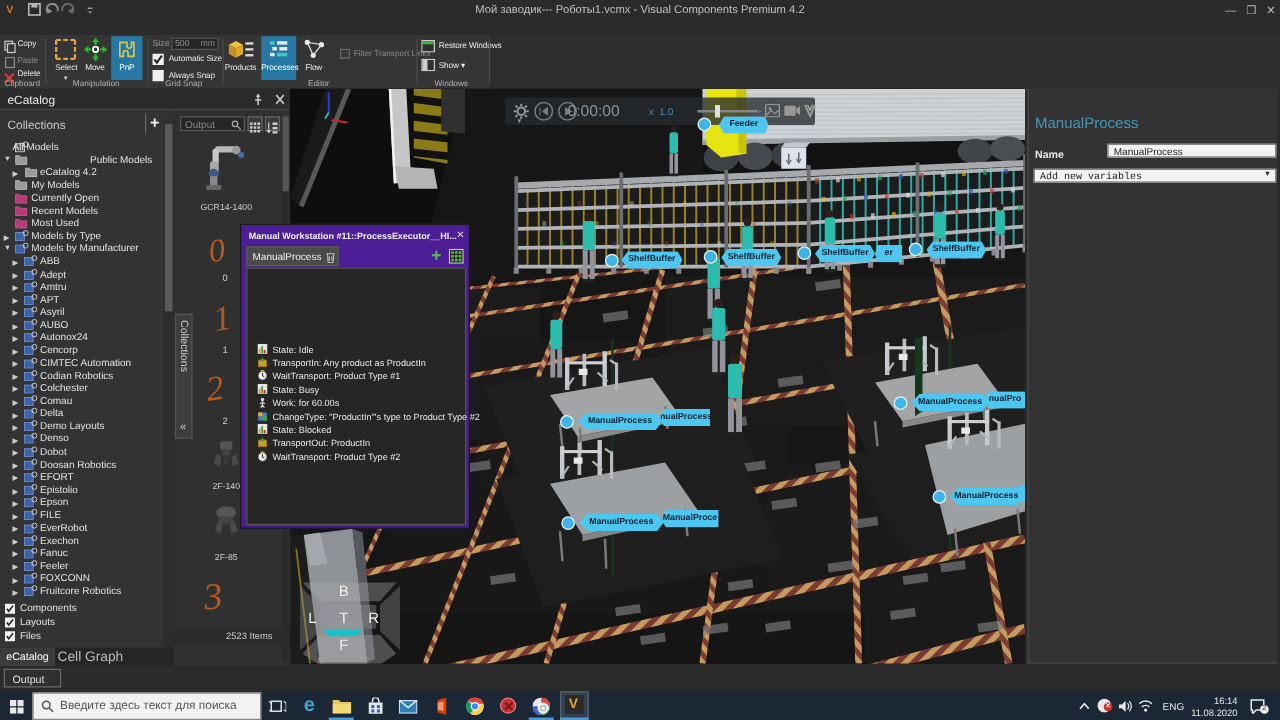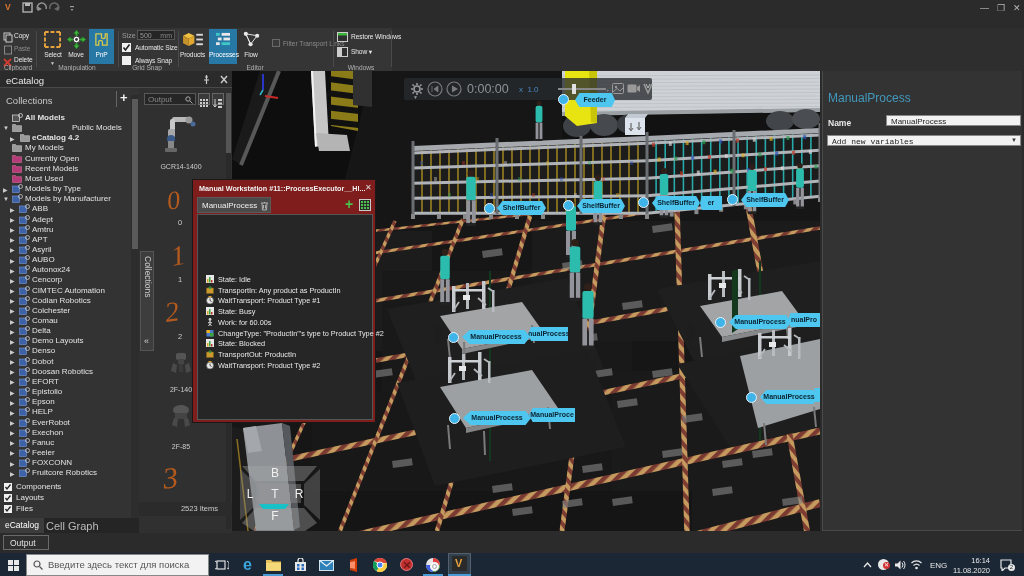--- a/index.html
+++ b/index.html
@@ -38,20 +38,21 @@
   font-size:7px; text-align:center; font-weight:bold;
   clip-path:polygon(11% 0, 92% 0, 100% 50%, 92% 100%, 11% 100%, 0 50%); }
 .dotcircle { position:absolute; width:11px; height:11px; border-radius:50%;
   background:#3fb4e8; border:1.5px solid #e8f4fa; }
 </style>
 </head>
 <body>
 <div id="app">
 
 <div id="titlebar">
+  <div id="titletext">Мой заводик--- Роботы1.vcmx - Visual Components Premium 4.2</div>
   <div class="abs" style="left:5px;top:2px;width:9px;height:10px;color:#d8772e;font-size:8.5px;font-weight:bold;">V</div>
   <svg class="abs" style="left:22px;top:2px;" width="54" height="11" viewBox="0 0 54 11">
     <rect x="1" y="1" width="9" height="9" fill="none" stroke="#b8b8b8" stroke-width="1.3"></rect>
     <rect x="3" y="1" width="5" height="3" fill="#b8b8b8"></rect>
     <path d="M16 8 A4.5 4.5 0 1 1 24 7" fill="none" stroke="#909090" stroke-width="1.5"></path>
     <path d="M15 4 L16 9 L20 7 Z" fill="#909090"></path>
     <path d="M36 8 A4.5 4.5 0 1 0 28 7" fill="none" stroke="#6a6a6a" stroke-width="1.5"></path>
     <path d="M37 4 L36 9 L32 7 Z" fill="#6a6a6a"></path>
     <rect x="48" y="4" width="4" height="1.2" fill="#999"></rect>
     <path d="M48.5 7 L51.5 7 L50 9 Z" fill="#999"></path>
@@ -168,31 +169,31 @@
   <div class="abs" style="left:116px;top:20px;width:1px;height:16px;background:#666;"></div>
   <div class="abs" style="left:120px;top:19px;font-size:13px;color:#f0f0f0;font-weight:bold;">+</div>
 
   <div class="abs" style="left:131px;top:24px;width:8px;height:438px;background:#2d2d2d;"></div>
   <div class="abs" style="left:132px;top:28px;width:6px;height:150px;background:#5a5a5a;"></div>
   <div id="tree">
         <svg class="abs" style="left:12px;top:42px" width="11" height="9" viewBox="0 0 11 9">
           <rect x="0.5" y="2" width="7" height="6.5" fill="#555" stroke="#ddd" stroke-width="0.7"></rect>
           <circle cx="8.5" cy="2.5" r="2" fill="none" stroke="#ddd" stroke-width="0.8"></circle>
         </svg>
-        <div class="treerow" style="left:25px;top:42px;font-weight:bold;">All Models</div>
+        <div class="treerow" style="left:10px;top:42px;font-weight:normal;">All Models</div>
         <div class="arrow" style="left:3px;top:53.65px;">▼</div>
         <svg class="abs" style="left:12px;top:52.15px" width="10" height="9" viewBox="0 0 10 9">
           <path d="M0.5 1.5 h3 l1 1.2 h5 v5.8 h-9 Z" fill="#9a9a9a" stroke="#c8c8c8" stroke-width="0.6"></path>
         </svg>
         <div class="treerow" style="left:25px;top:52.15px;margin-left:47px;">Public Models</div>
         <div class="arrow" style="left:10px;top:63.8px;">▶</div>
         <svg class="abs" style="left:20px;top:62.3px" width="10" height="9" viewBox="0 0 10 9">
           <path d="M0.5 1.5 h3 l1 1.2 h5 v5.8 h-9 Z" fill="#9a9a9a" stroke="#c8c8c8" stroke-width="0.6"></path>
         </svg>
-        <div class="treerow" style="left:32px;top:62.3px;font-weight:bold;">eCatalog 4.2</div>
+        <div class="treerow" style="left:32px;top:62.3px;">eCatalog 4.2</div>
         <svg class="abs" style="left:12px;top:72.45px" width="10" height="9" viewBox="0 0 10 9">
           <path d="M0.5 1.5 h3 l1 1.2 h5 v5.8 h-9 Z" fill="#9a9a9a" stroke="#c8c8c8" stroke-width="0.6"></path>
         </svg>
         <div class="treerow" style="left:25px;top:72.45px;">My Models</div>
         <svg class="abs" style="left:12px;top:82.6px" width="10" height="9" viewBox="0 0 10 9">
           <path d="M0.5 1.5 h3 l1 1.2 h5 v5.8 h-9 Z" fill="#b53a78" stroke="#d06a9a" stroke-width="0.6"></path>
         </svg>
         <div class="treerow" style="left:25px;top:82.6px;">Currently Open</div>
         <svg class="abs" style="left:12px;top:92.75px" width="10" height="9" viewBox="0 0 10 9">
           <path d="M0.5 1.5 h3 l1 1.2 h5 v5.8 h-9 Z" fill="#b53a78" stroke="#d06a9a" stroke-width="0.6"></path>
@@ -332,21 +333,21 @@
         <svg class="abs" style="left:19px;top:326.2px" width="11" height="9" viewBox="0 0 11 9">
           <rect x="0.5" y="2" width="7" height="6.5" fill="#3e62a8" stroke="#7a9ad8" stroke-width="0.6"></rect>
           <circle cx="8.5" cy="2.5" r="2" fill="none" stroke="#ccc" stroke-width="0.8"></circle>
         </svg>
         <div class="treerow" style="left:32px;top:326.2px;">Epson</div>
         <div class="arrow" style="left:10px;top:337.85px;">▶</div>
         <svg class="abs" style="left:19px;top:336.35px" width="11" height="9" viewBox="0 0 11 9">
           <rect x="0.5" y="2" width="7" height="6.5" fill="#3e62a8" stroke="#7a9ad8" stroke-width="0.6"></rect>
           <circle cx="8.5" cy="2.5" r="2" fill="none" stroke="#ccc" stroke-width="0.8"></circle>
         </svg>
-        <div class="treerow" style="left:32px;top:336.35px;">HELP</div>
+        <div class="treerow" style="left:32px;top:336.35px;">FILE</div>
         <div class="arrow" style="left:10px;top:348px;">▶</div>
         <svg class="abs" style="left:19px;top:346.5px" width="11" height="9" viewBox="0 0 11 9">
           <rect x="0.5" y="2" width="7" height="6.5" fill="#3e62a8" stroke="#7a9ad8" stroke-width="0.6"></rect>
           <circle cx="8.5" cy="2.5" r="2" fill="none" stroke="#ccc" stroke-width="0.8"></circle>
         </svg>
         <div class="treerow" style="left:32px;top:346.5px;">EverRobot</div>
         <div class="arrow" style="left:10px;top:358.15000000000003px;">▶</div>
         <svg class="abs" style="left:19px;top:356.65000000000003px" width="11" height="9" viewBox="0 0 11 9">
           <rect x="0.5" y="2" width="7" height="6.5" fill="#3e62a8" stroke="#7a9ad8" stroke-width="0.6"></rect>
           <circle cx="8.5" cy="2.5" r="2" fill="none" stroke="#ccc" stroke-width="0.8"></circle>
@@ -847,21 +848,21 @@
       </svg>
       <div class="abs" style="left:413px;top:94px;font-size:5px;color:#999;">▼</div>
       <svg class="abs" style="left:427px;top:81px;" width="16" height="16" viewBox="0 0 16 16">
         <circle cx="8" cy="8" r="7" fill="none" stroke="#7a7a7a" stroke-width="1.2"></circle>
         <path d="M5 5 v6 M11 5 L7 8 L11 11 Z" fill="#7a7a7a" stroke="#7a7a7a" stroke-width="0.8"></path>
       </svg>
       <svg class="abs" style="left:446px;top:81px;" width="16" height="16" viewBox="0 0 16 16">
         <circle cx="8" cy="8" r="7" fill="none" stroke="#7a7a7a" stroke-width="1.2"></circle>
         <path d="M6 4.5 L12 8 L6 11.5 Z" fill="#7a7a7a"></path>
       </svg>
-      <div class="abs" style="left:467px;top:82px;font-size:12.5px;color:#8a9298;">0:00:00</div>
+      <div class="abs" style="left:454px;top:82px;font-size:12.5px;color:#8a9298;">0:00:00</div>
       <div class="abs" style="left:519px;top:85px;font-size:8px;color:#4888c0;">x&nbsp;&nbsp;1.0</div>
       <div class="abs" style="left:558px;top:88px;width:48px;height:1.5px;background:#888;"></div>
       <div class="abs" style="left:572px;top:84px;width:4px;height:10px;background:#e0e0e0;"></div>
       <div class="abs" style="left:606px;top:87px;font-size:6px;color:#888;">+</div>
       <svg class="abs" style="left:612px;top:83px;" width="12" height="11" viewBox="0 0 12 11">
         <rect x="0.5" y="0.5" width="11" height="10" rx="1" fill="none" stroke="#999"></rect>
         <circle cx="4" cy="4" r="1.2" fill="#999"></circle>
         <path d="M1 9 L5 5.5 L8 8 L11 5" stroke="#999" fill="none"></path>
       </svg>
       <svg class="abs" style="left:627px;top:84px;" width="13" height="9" viewBox="0 0 13 9">
@@ -893,21 +894,21 @@
       <div class="cyanlabel" style="left:462px;top:330px;width:68px;">ManualProcess</div>
       <div class="dotcircle" style="left:448px;top:332px;"></div>
       <div class="cyanlabel" style="left:463px;top:411px;width:68px;">ManualProcess</div>
       <div class="dotcircle" style="left:449px;top:413px;"></div>
       <div class="cyanlabel" style="left:729px;top:315px;width:62px;">ManualProcess</div>
       <div class="dotcircle" style="left:715px;top:317px;"></div>
       <div class="cyanlabel" style="left:760px;top:390px;width:58px;">ManualProcess</div>
       <div class="dotcircle" style="left:746px;top:392px;"></div>
     </div>
 
-<div id="dialog" class="abs" style="left:192px;top:179px;width:184px;height:244px;background:#7f1d1d;border:1px solid #191919;z-index:10;">
+<div id="dialog" class="abs" style="left:192px;top:179px;width:184px;height:244px;background:#4c1d95;border:1px solid #191919;z-index:10;">
   <div class="abs" style="left:6px;top:4px;font-size:7.2px;font-weight:bold;color:#f0f0f0;white-space:nowrap;">Manual Workstation #11::ProcessExecutor__HI...</div>
   <div class="abs" style="left:172px;top:3px;font-size:8px;color:#ddd;">✕</div>
   <div class="abs" style="left:4px;top:17px;width:74px;height:16px;background:#4a4a4a;border:1px solid #5a5a5a;">
     <span style="position:absolute;left:4px;top:3px;font-size:8px;color:#f0f0f0;">ManualProcess</span>
     <svg class="abs" style="left:62px;top:3px;" width="9" height="10" viewBox="0 0 9 10">
           <path d="M1 2 h7 M4.5 2 v-1 h0 M2 2 l0.5 7 h4 L7 2 M3.5 4 v3.5 M5.5 4 v3.5" stroke="#bbb" stroke-width="0.9" fill="none"></path>
         </svg>
   </div>
   <div class="abs" style="left:152px;top:17px;font-size:14px;color:#4cc24c;font-weight:bold;line-height:14px;">+</div>
   <svg class="abs" style="left:166px;top:19px;" width="12" height="12" viewBox="0 0 12 12">

